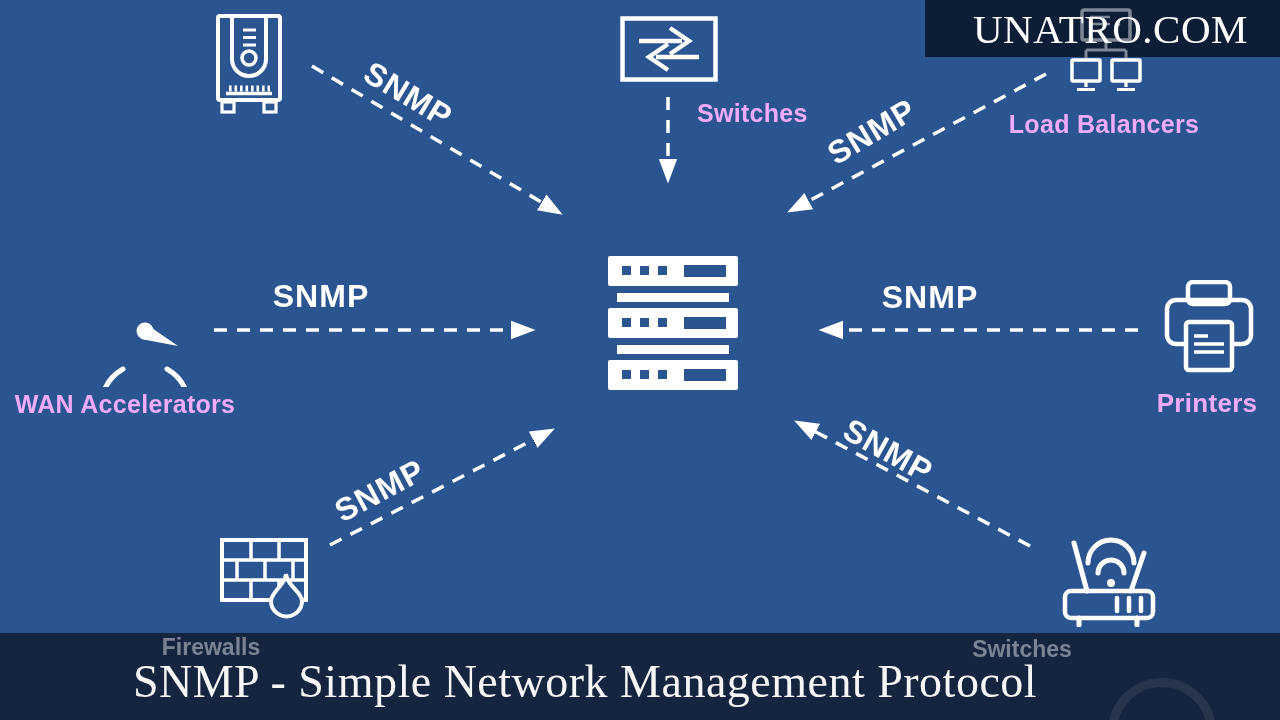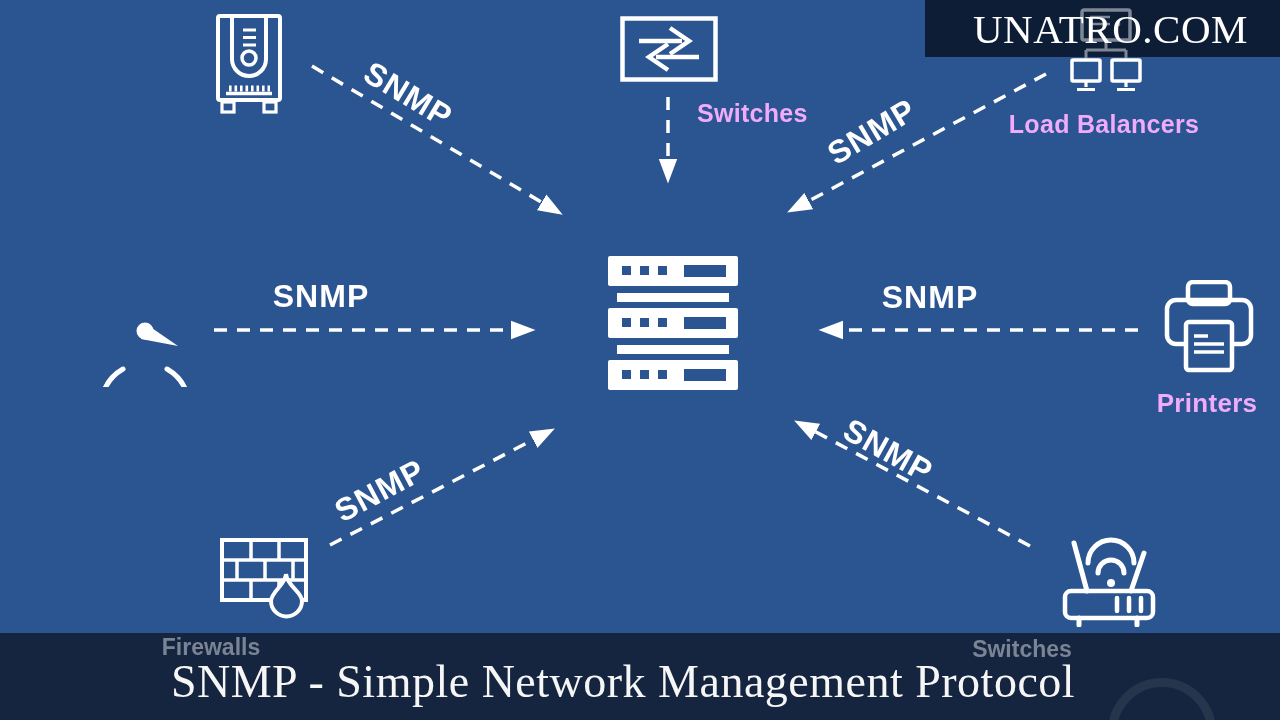--- a/index.html
+++ b/index.html
@@ -40,21 +40,21 @@
   #footer-banner{
     position:absolute;left:0;top:633px;width:1280px;height:87px;background:#16253F;z-index:2;
   }
   #footer-ring{
     position:absolute;left:1108px;top:678px;width:90px;height:90px;border-radius:50%;
     border:9px solid rgba(255,255,255,0.07);z-index:2;
   }
   #footer-title{
     position:absolute;left:0;top:655px;width:1170px;z-index:3;
     color:#F6F6F6;font-family:"Liberation Serif", serif;font-size:46px;
-    text-align:center;white-space:nowrap;letter-spacing:.5px;margin-left:38px;
+    text-align:center;white-space:nowrap;letter-spacing:.5px;
   }
 </style>
 </head>
 <body>
 
 <div id="stage">
 
   <svg id="arrows">
     <defs>
       <marker id="ah" viewBox="0 0 8 6" refX="6.2" refY="3" markerWidth="7" markerHeight="5.5" orient="auto" markerUnits="strokeWidth">
@@ -117,20 +117,21 @@
   <div class="node-label" style="left:1004px;top:110px;width:200px;font-size:25px;text-align:center;">Load Balancers</div>
   <div class="snmp-label" style="left:872px;top:132px;transform:translate(-50%,-50%) rotate(-31deg);">SNMP</div>
 
   <div class="icon" style="left:93px;top:283px;">
     <svg width="104" height="104" viewBox="0 0 104 104" fill="none">
       <path d="M74,86 A44,44 0 1 1 30,86" stroke="#fff" stroke-width="5" stroke-linecap="round"></path>
       <circle cx="52" cy="48" r="8.5" fill="#fff"></circle>
       <path d="M53,41 L85,63 L48,56 Z" fill="#fff"></path>
     </svg>
   </div>
+  <div class="node-label" style="left:0px;top:390px;width:250px;font-size:25px;">WAN Accelerators</div>
   <div class="snmp-label" style="left:321px;top:296px;transform:translate(-50%,-50%);">SNMP</div>
 
   <div class="icon" style="left:608px;top:256px;">
     <svg width="130" height="134" viewBox="0 0 130 134">
       <rect x="0" y="0" width="130" height="30" rx="2" fill="#fff"></rect>
       <rect x="14" y="10" width="9" height="9" fill="#2B5590"></rect>
       <rect x="32" y="10" width="9" height="9" fill="#2B5590"></rect>
       <rect x="50" y="10" width="9" height="9" fill="#2B5590"></rect>
       <rect x="76" y="9" width="42" height="12" fill="#2B5590"></rect>
       <rect x="9" y="37" width="112" height="9" fill="#fff"></rect>

